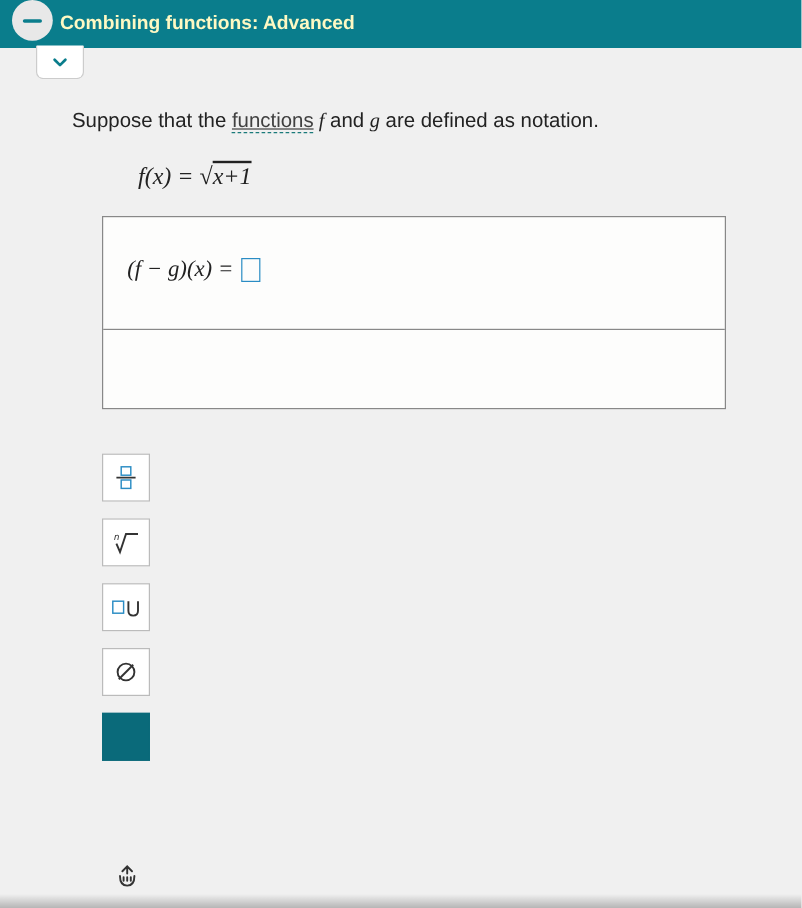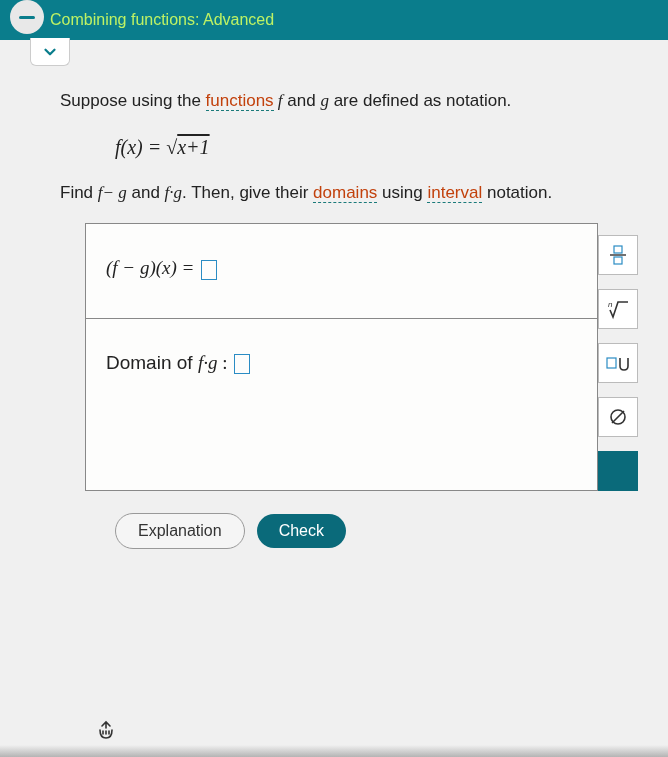--- a/index.html
+++ b/index.html
@@ -6,27 +6,27 @@
     body {
       font-family: Arial, Helvetica, sans-serif;
       background: #f0f0f0;
       width: 668px;
       height: 757px;
       overflow: hidden;
       position: relative;
     }
     .header {
       background: #0a7d8c;
-      color: #bef264;
+      color: #fef9c3;
       height: 40px;
       display: flex;
       align-items: center;
       padding-left: 50px;
       font-size: 16px;
-      font-weight: 400;
+      font-weight: 700;
     }
     .header-circle {
       position: absolute;
       left: 10px;
       top: 0px;
       width: 34px;
       height: 34px;
       background: #e8e8e8;
       border-radius: 50%;
       display: flex;
@@ -54,38 +54,40 @@
       justify-content: center;
     }
     .chevron-box svg { width: 18px; height: 18px; }
     .content {
       padding: 48px 30px 10px 60px;
       color: #222;
       font-size: 17px;
       line-height: 1.5;
     }
     .link-underline {
-      color: #c2410c;
+      color: #404040;
       border-bottom: 1px dashed #1a7a7a;
       cursor: pointer;
+      text-decoration: underline;
     }
     .math-block {
       margin: 18px 0 18px 55px;
       font-family: 'Times New Roman', serif;
       font-size: 20px;
       font-style: italic;
     }
     .math-block .row { margin-bottom: 6px; }
     .sqrt-sym { font-style: normal; }
     .overline { text-decoration: overline; font-style: italic; text-align: center; }
     .find-text { margin-bottom: 18px; }
     .answer-container {
       display: flex;
-      gap: 0;
+      gap: 25px;
       margin-left: 25px;
+      flex-direction: column;
     }
     .answer-box {
       border: 1px solid #888;
       background: #fdfdfc;
       width: 520px;
     }
     .answer-section {
       padding: 30px 20px 35px 20px;
       border-bottom: 1px solid #888;
       font-family: 'Times New Roman', serif;
@@ -178,45 +180,39 @@
 
 <div class="chevron-box">
   <svg viewBox="0 0 24 24">
     <path d="M6 9 L12 15 L18 9" fill="none" stroke="#0a7d8c" stroke-width="3" stroke-linecap="round" stroke-linejoin="round"></path>
   </svg>
 </div>
 
 <div class="content">
 
   <p>
-    <span>Suppose using the </span><span class="link-underline">functions</span><span style="font-style:italic;font-family:'Times New Roman',serif"> f</span><span> and </span><span style="font-style:italic;font-family:'Times New Roman',serif">g</span><span> are defined as notation.</span>
+    <span>Suppose that the </span><span class="link-underline">functions</span><span style="font-style:italic;font-family:'Times New Roman',serif"> f</span><span> and </span><span style="font-style:italic;font-family:'Times New Roman',serif">g</span><span> are defined as notation.</span>
   </p>
 
   <div class="math-block">
     <div class="row">
       <span>f(x) =</span>
       <span class="sqrt-sym">√</span><span class="overline">x+1</span>
     </div>
   </div>
 
-  <p class="find-text">
-    <span>Find </span><span style="font-style:italic;font-family:'Times New Roman',serif">f− g</span><span> and </span><span style="font-style:italic;font-family:'Times New Roman',serif">f·g</span><span>. Then, give their </span><span class="link-underline">domains</span><span> using </span><span class="link-underline">interval</span><span> notation.</span>
-  </p>
 
   <div class="answer-container">
     <div class="answer-box">
       <div class="answer-section">
         <div class="answer-row">
           <span>(f − g)(x) = </span><span class="input-square"></span>
         </div>
       </div>
       <div class="answer-section">
-        <div class="answer-row">
-          <span style="font-style:normal;font-family:Arial">Domain of </span><span>f·g</span><span style="font-style:normal"> : </span><span class="input-square"></span>
-        </div>
       </div>
     </div>
 
     <div class="tool-column">
       <div class="tool-btn">
         <svg width="22" height="22" viewBox="0 0 22 22">
             <rect x="7" y="2" width="8" height="7" fill="none" stroke="#2a8cc4" stroke-width="1.2"></rect>
             <line x1="3" y1="11" x2="19" y2="11" stroke="#333" stroke-width="1.4"></line>
             <rect x="7" y="13" width="8" height="7" fill="none" stroke="#2a8cc4" stroke-width="1.2"></rect>
           </svg>
@@ -236,24 +232,20 @@
       <div class="tool-btn">
         <svg width="22" height="22" viewBox="0 0 22 22">
             <circle cx="11" cy="11" r="7" fill="none" stroke="#333" stroke-width="1.6"></circle>
             <line x1="5" y1="17" x2="17" y2="5" stroke="#333" stroke-width="1.6"></line>
           </svg>
       </div>
       <div class="tool-btn dark"></div>
     </div>
   </div>
 
-  <div class="buttons-row">
-    <button class="btn btn-explain">Explanation</button>
-    <button class="btn btn-check">Check</button>
-  </div>
 
 </div>
 
 <div class="cursor-icon">
   <svg width="20" height="22" viewBox="0 0 20 22">
       <path d="M10 2 L10 8 M6 6 L10 2 L14 6 M4 10 Q4 18 10 18 Q16 18 16 10 M7 11 L7 14 M10 11 L10 14 M13 11 L13 14" fill="none" stroke="#333" stroke-width="1.6" stroke-linecap="round"></path>
     </svg>
 </div>
 
 <div class="dock"></div>

